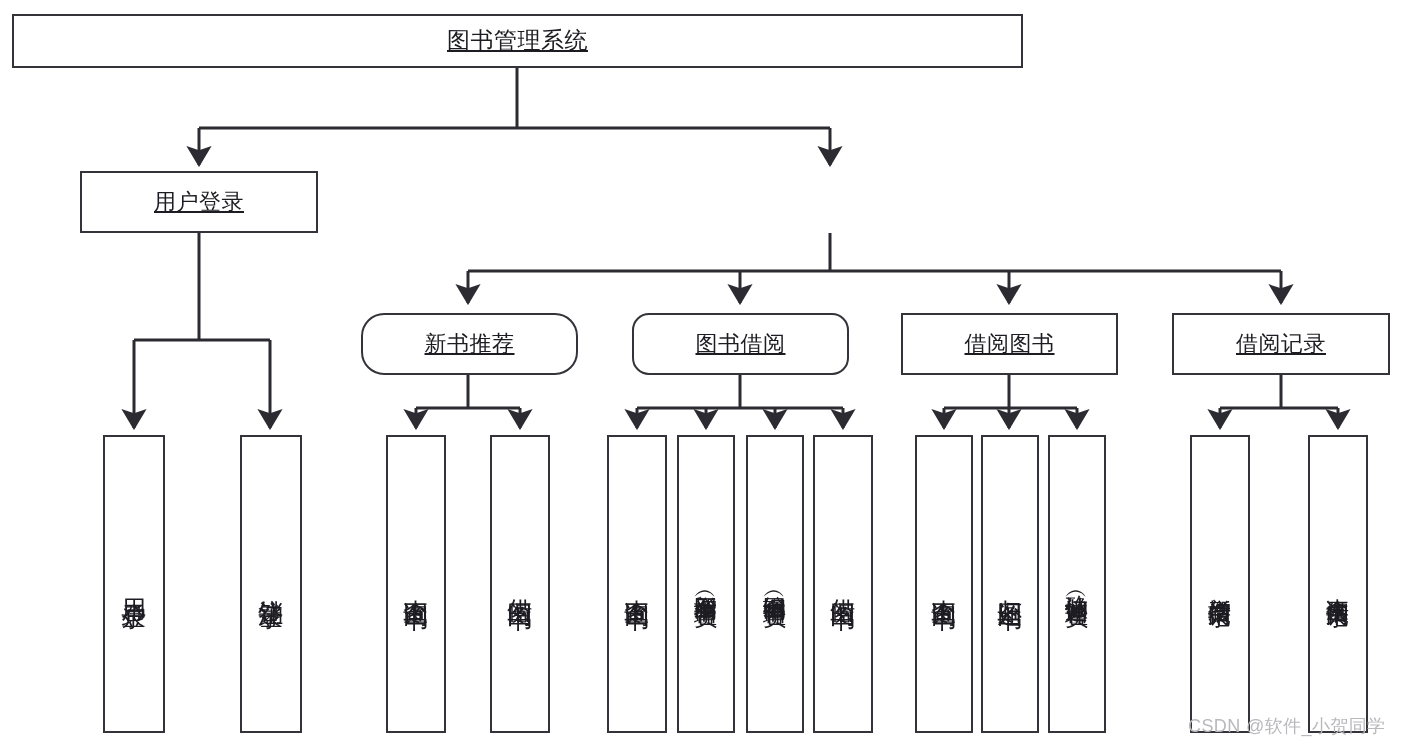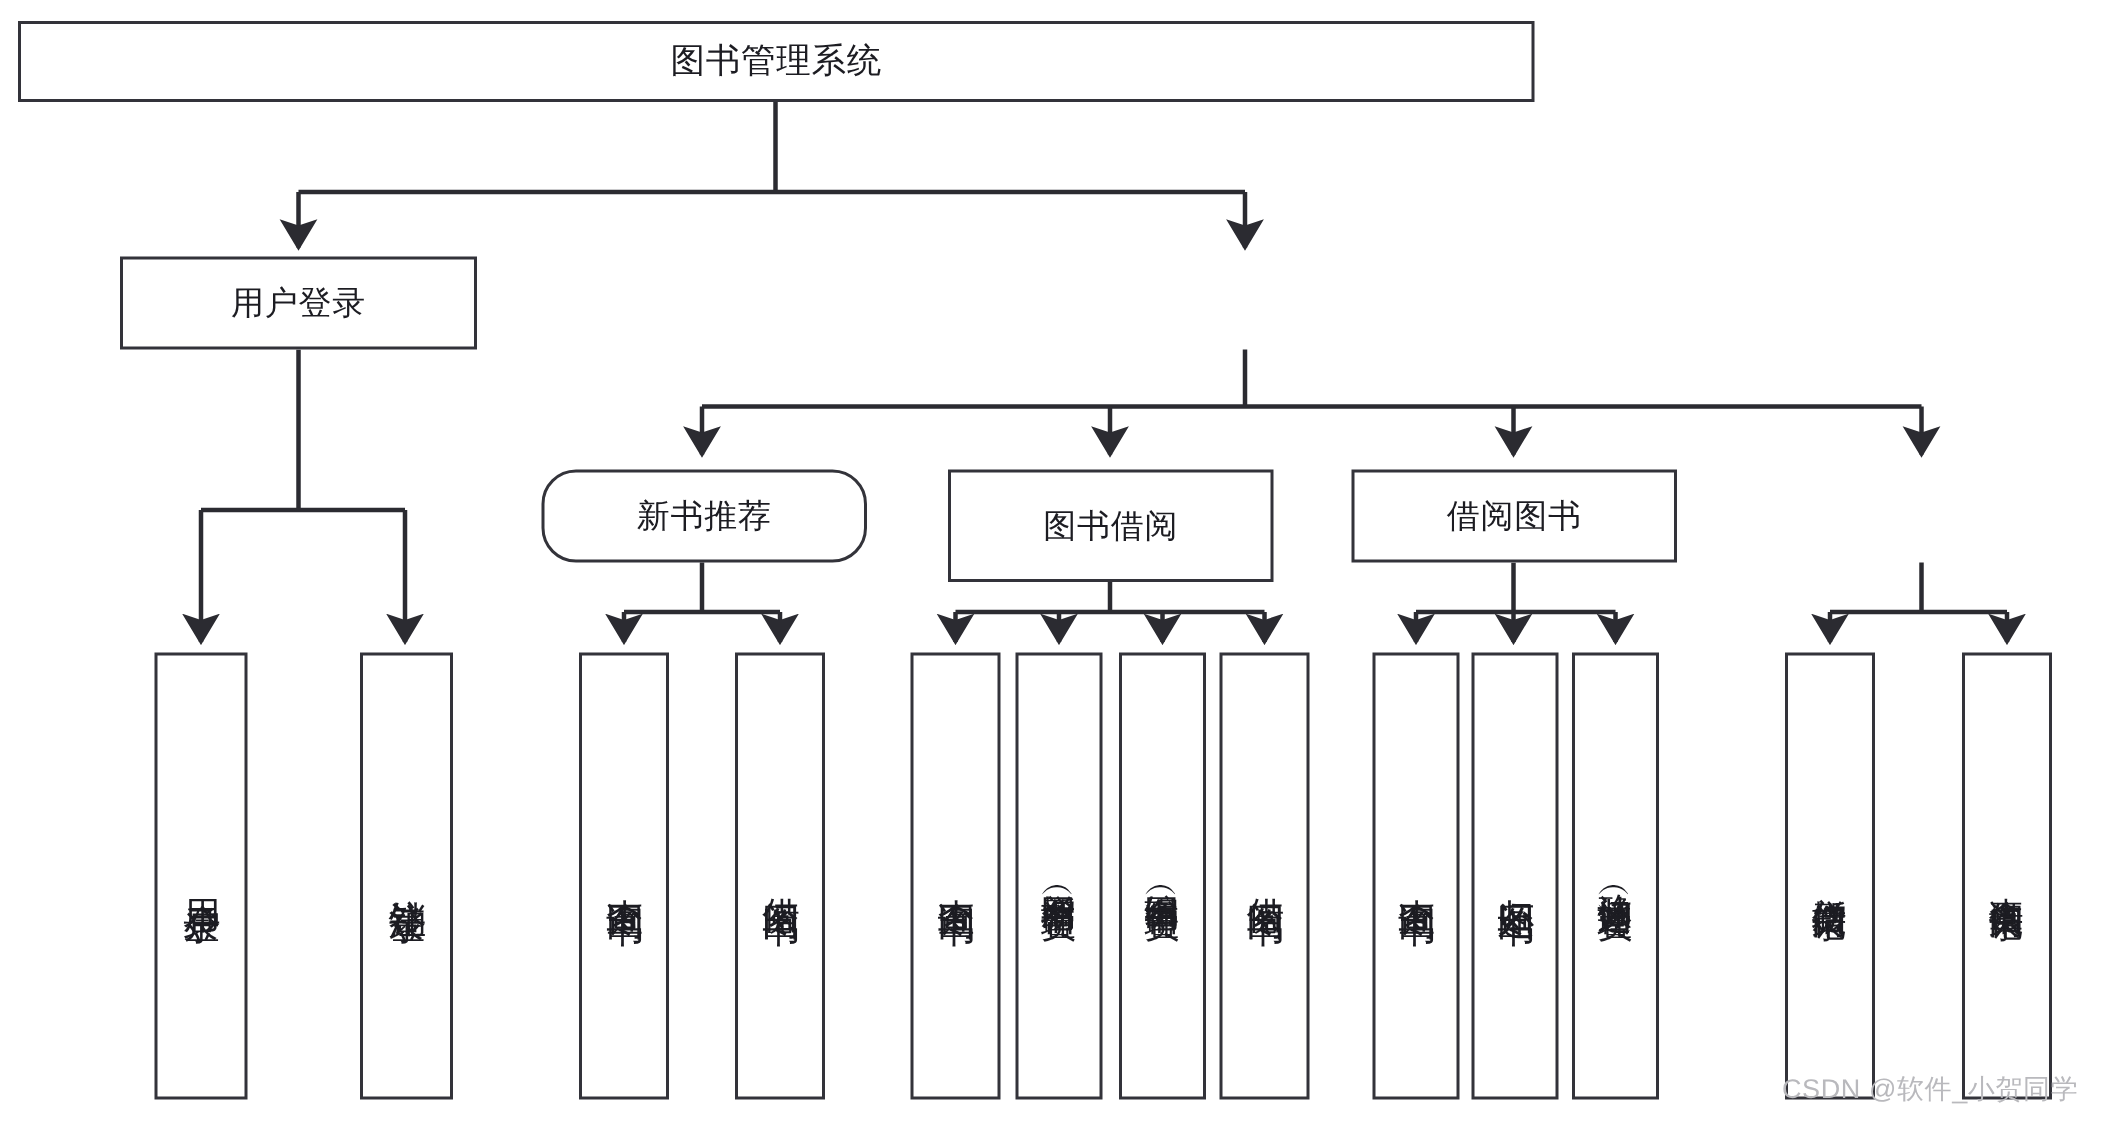--- a/index.html
+++ b/index.html
@@ -37,20 +37,21 @@
   }
   .node .lbl {
     display: block;
     text-align: center;
     line-height: 1.18;
     white-space: nowrap;
   }
   .node.horiz .lbl {
     font-size: 22px;
     letter-spacing: 0.5px;
+    text-decoration: underline;
   }
   .node.root .lbl {
     font-size: 23px;
   }
   .node.vert {
     align-items: center;
     justify-content: center;
   }
   .node.vert .lbl {
     writing-mode: vertical-rl;
@@ -134,26 +135,29 @@
     <span class="lbl">图书管理系统</span>
   </div>
 
   <div class="node horiz" style="left:80px; top:171px; width:238px; height:62px;">
     <span class="lbl">用户登录</span>
   </div>
 
   <div class="node horiz" style="left:361px; top:313px; width:217px; height:62px;border-radius:23px;">
     <span class="lbl">新书推荐</span>
   </div>
-  <div class="node horiz" style="left:632px; top:313px; width:217px; height:75px;">
+  <div class="node horiz" style="left:632px; top:313px; width:217px; height:62px;border-radius:17px;">
     <span class="lbl">图书借阅</span>
   </div>
   <div class="node horiz" style="left:901px; top:313px; width:217px; height:62px;">
     <span class="lbl">借阅图书</span>
   </div>
+  <div class="node horiz" style="left:1172px; top:313px; width:218px; height:62px;">
+    <span class="lbl">借阅记录</span>
+  </div>
 
   <div class="node vert" style="left:103px; top:435px; width:62px; height:298px;">
     <span class="lbl">用户登录</span>
   </div>
   <div class="node vert" style="left:240px; top:435px; width:62px; height:298px;">
     <span class="lbl">注销登录</span>
   </div>
 
   <div class="node vert" style="left:386px; top:435px; width:60px; height:298px;">
     <span class="lbl">查询图书</span>

